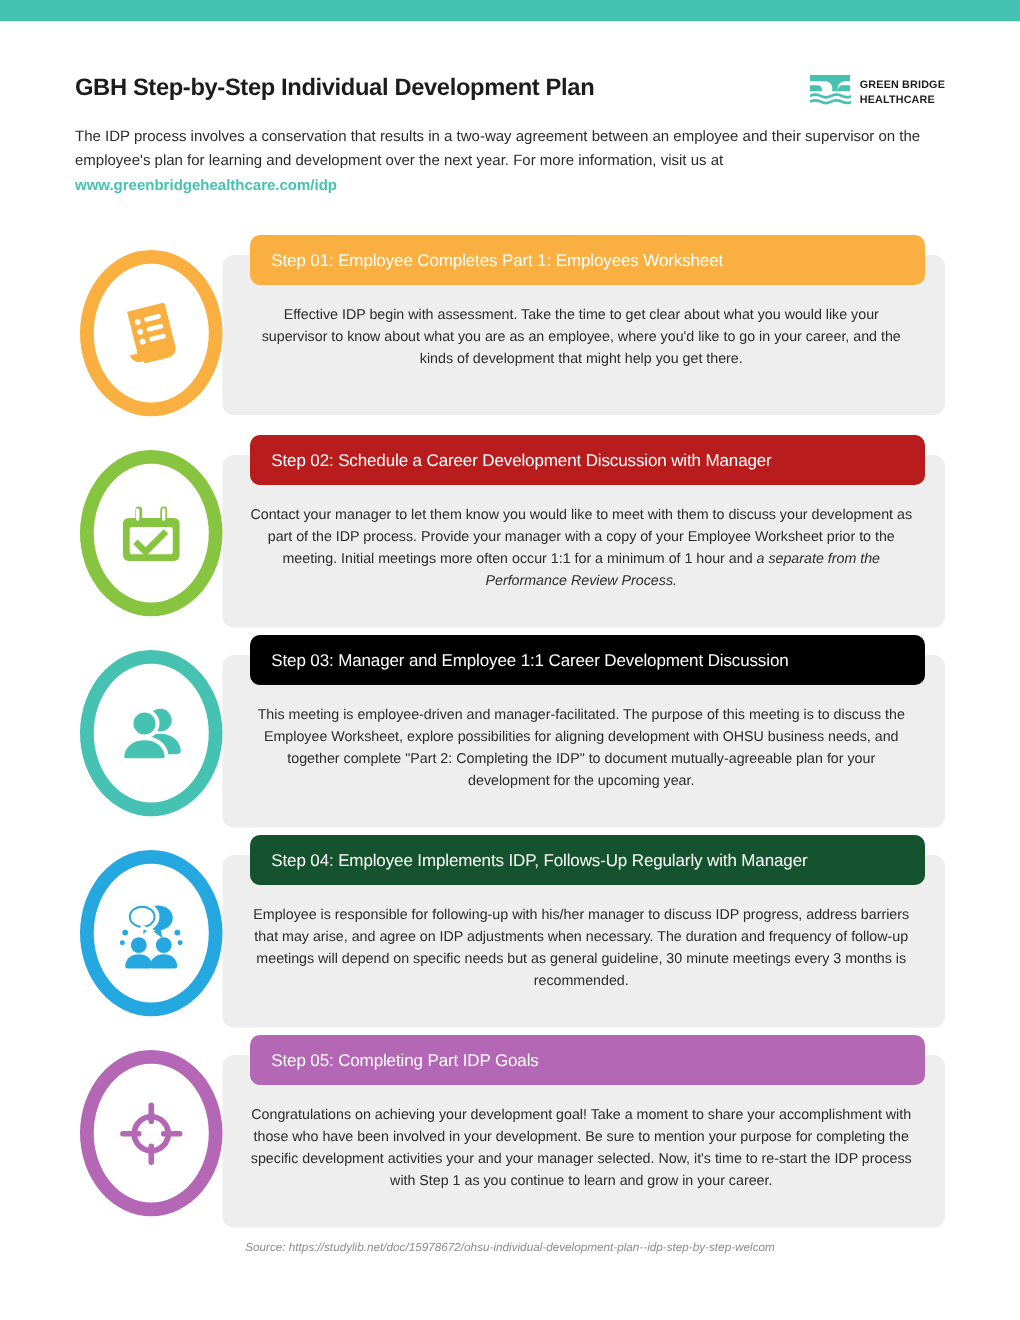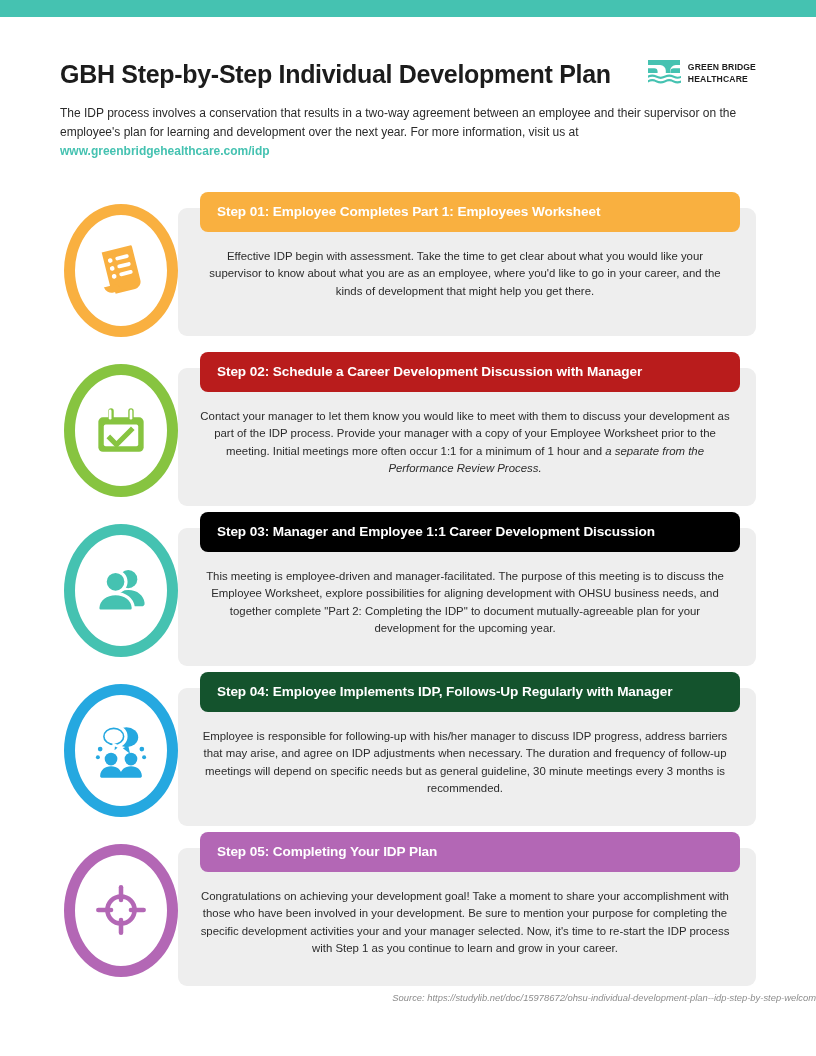--- a/index.html
+++ b/index.html
@@ -36,21 +36,21 @@
     padding: 40px 60px 0 60px;
   }
 
   .title-row {
     display: flex;
     align-items: flex-start;
     justify-content: space-between;
   }
 
   .page-title {
-    font-size: 25px;
+    font-size: 19px;
     font-weight: bold;
     color: #1c1c1c;
     letter-spacing: -0.3px;
     line-height: 1.1;
     padding-top: 4px;
   }
 
   .logo {
     display: flex;
     align-items: flex-end;
@@ -100,21 +100,21 @@
     left: 22px;
     top: -16px;
     width: 540px;
     height: 40px;
     border-radius: 8px;
     display: flex;
     align-items: center;
     padding-left: 17px;
     color: #ffffff;
     font-size: 13.6px;
-    font-weight: bold;
+    font-weight: normal;
     letter-spacing: -0.1px;
   }
 
   .step-body {
     padding: 40px 26px 16px 22px;
     font-size: 11.4px;
     line-height: 1.53;
     color: #2b2b2b;
     text-align: center;
   }
@@ -146,21 +146,21 @@
   .step-3 .step-card { height: 138px; }
   .step-4 .step-card { height: 138px; }
   .step-5 .step-card { height: 138px; }
 
   
   .footer {
     position: absolute;
     top: 975px;
     left: 0;
     width: 816px;
-    text-align: right;
+    text-align: center;
     font-size: 9.4px;
     font-style: italic;
     color: #8c8c8c;
   }
 </style>
 </head>
 <body>
 
 <div class="top-bar"></div>
 
@@ -296,21 +296,21 @@
             <circle cx="43" cy="42" r="7"></circle>
             <path d="M43 50 c7 0 11.5 4.2 12 10 c0.2 2 -0.8 2.6 -2.6 2.6 H33.6 c-1.8 0 -2.8 -0.6 -2.6 -2.6 C31.5 54.2 36 50 43 50 Z"></path>
           </g>
         </svg>
       </div>
     </div>
 
     <div class="step step-5">
       <div class="step-card">
         <div class="step-header" style="background:#b367b5">
-          <span>Step 05: Completing Your IDP Plan</span>
+          <span>Step 05: Completing Part IDP Goals</span>
         </div>
         <div class="step-body">
           <span>Congratulations on achieving your development goal! Take a moment to share your accomplishment with those who have been involved in your development. Be sure to mention your purpose for completing the specific development activities your and your manager selected. Now, it's time to re-start the IDP process with Step 1 as you continue to learn and grow in your career.</span><span class="it"></span>
         </div>
       </div>
       <div class="step-badge" style="color:#b367b5">
         <span class="ring"></span>
         <svg viewBox="0 0 64 64">
           <g fill="none" stroke="#b367b5" stroke-width="5" stroke-linecap="round">
             <circle cx="32" cy="32" r="15"></circle>

